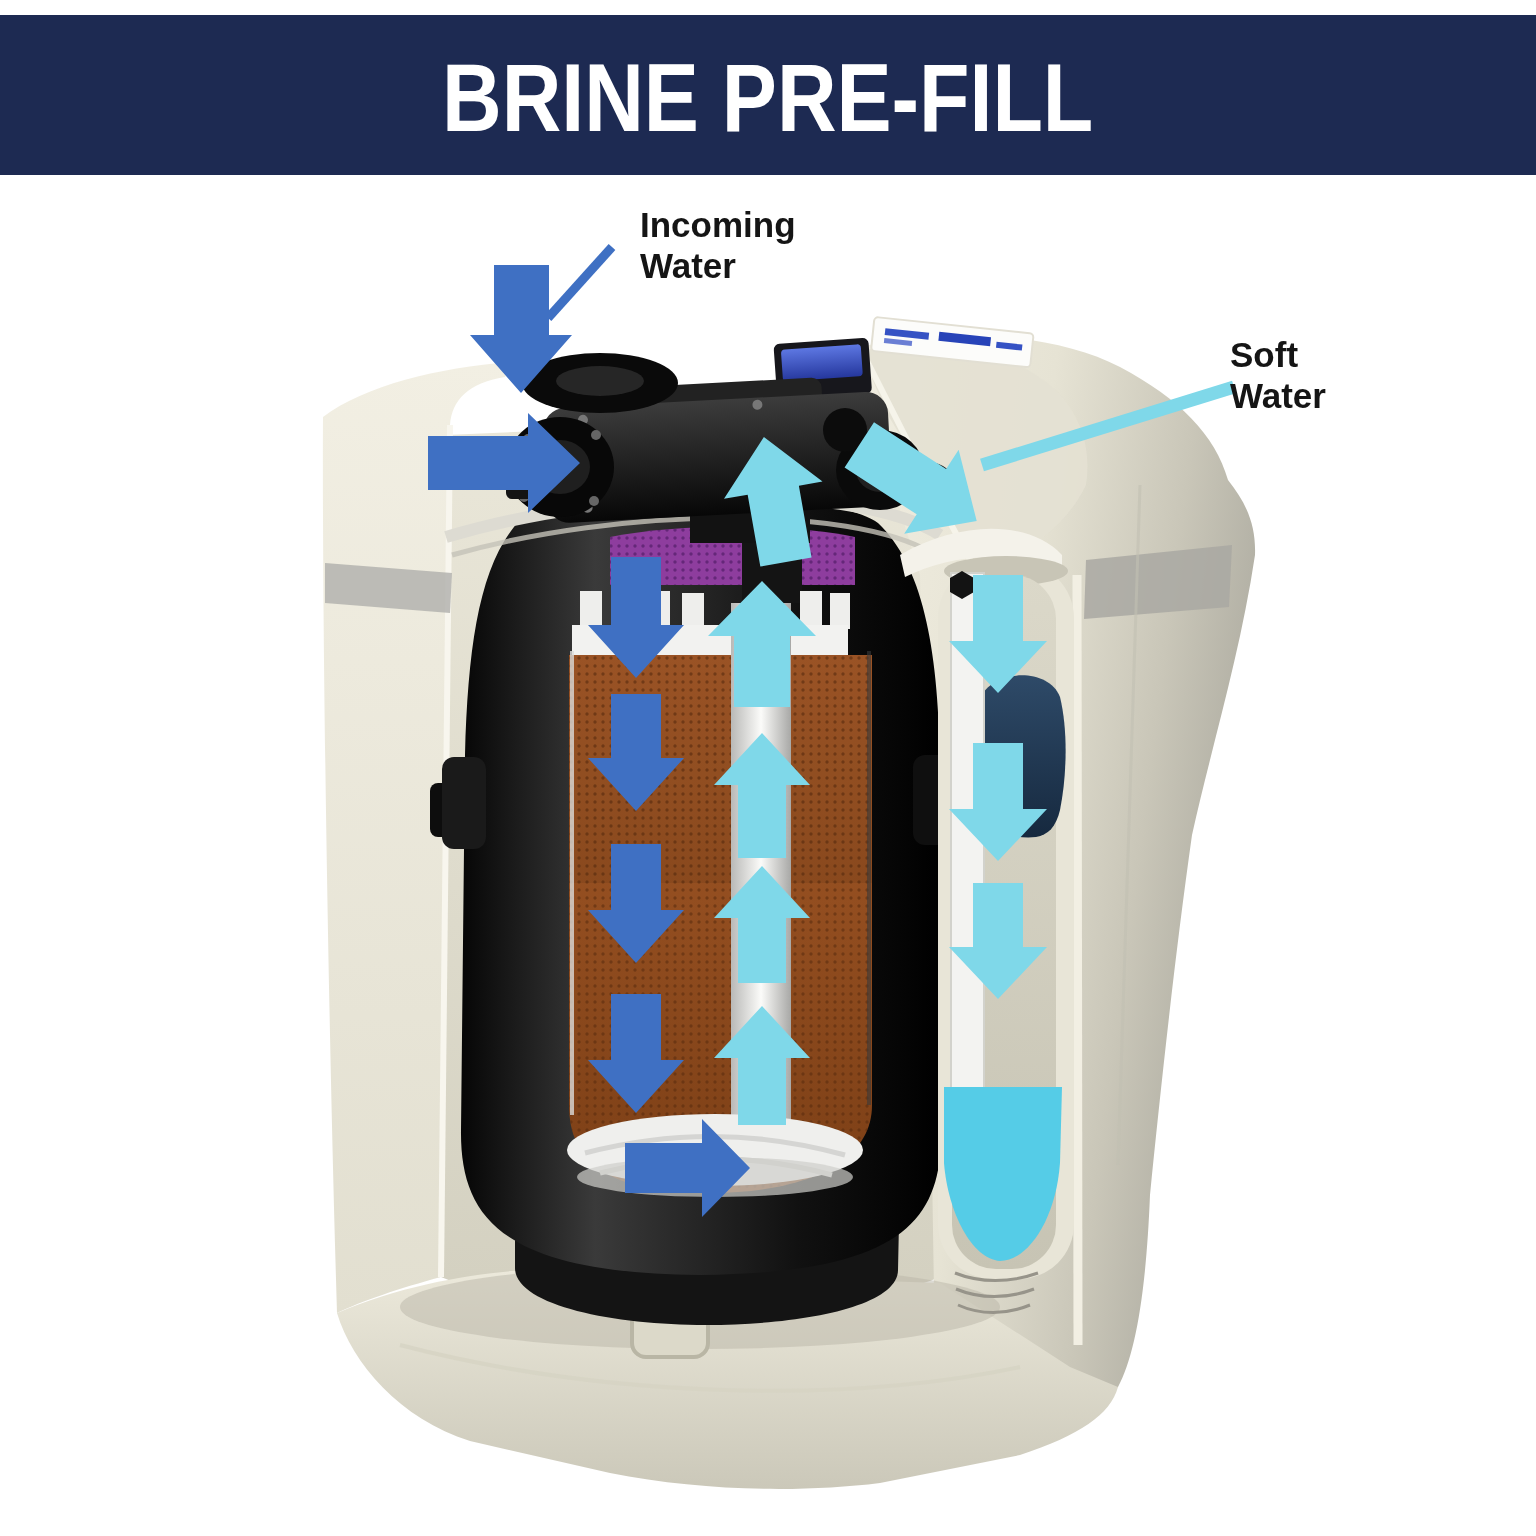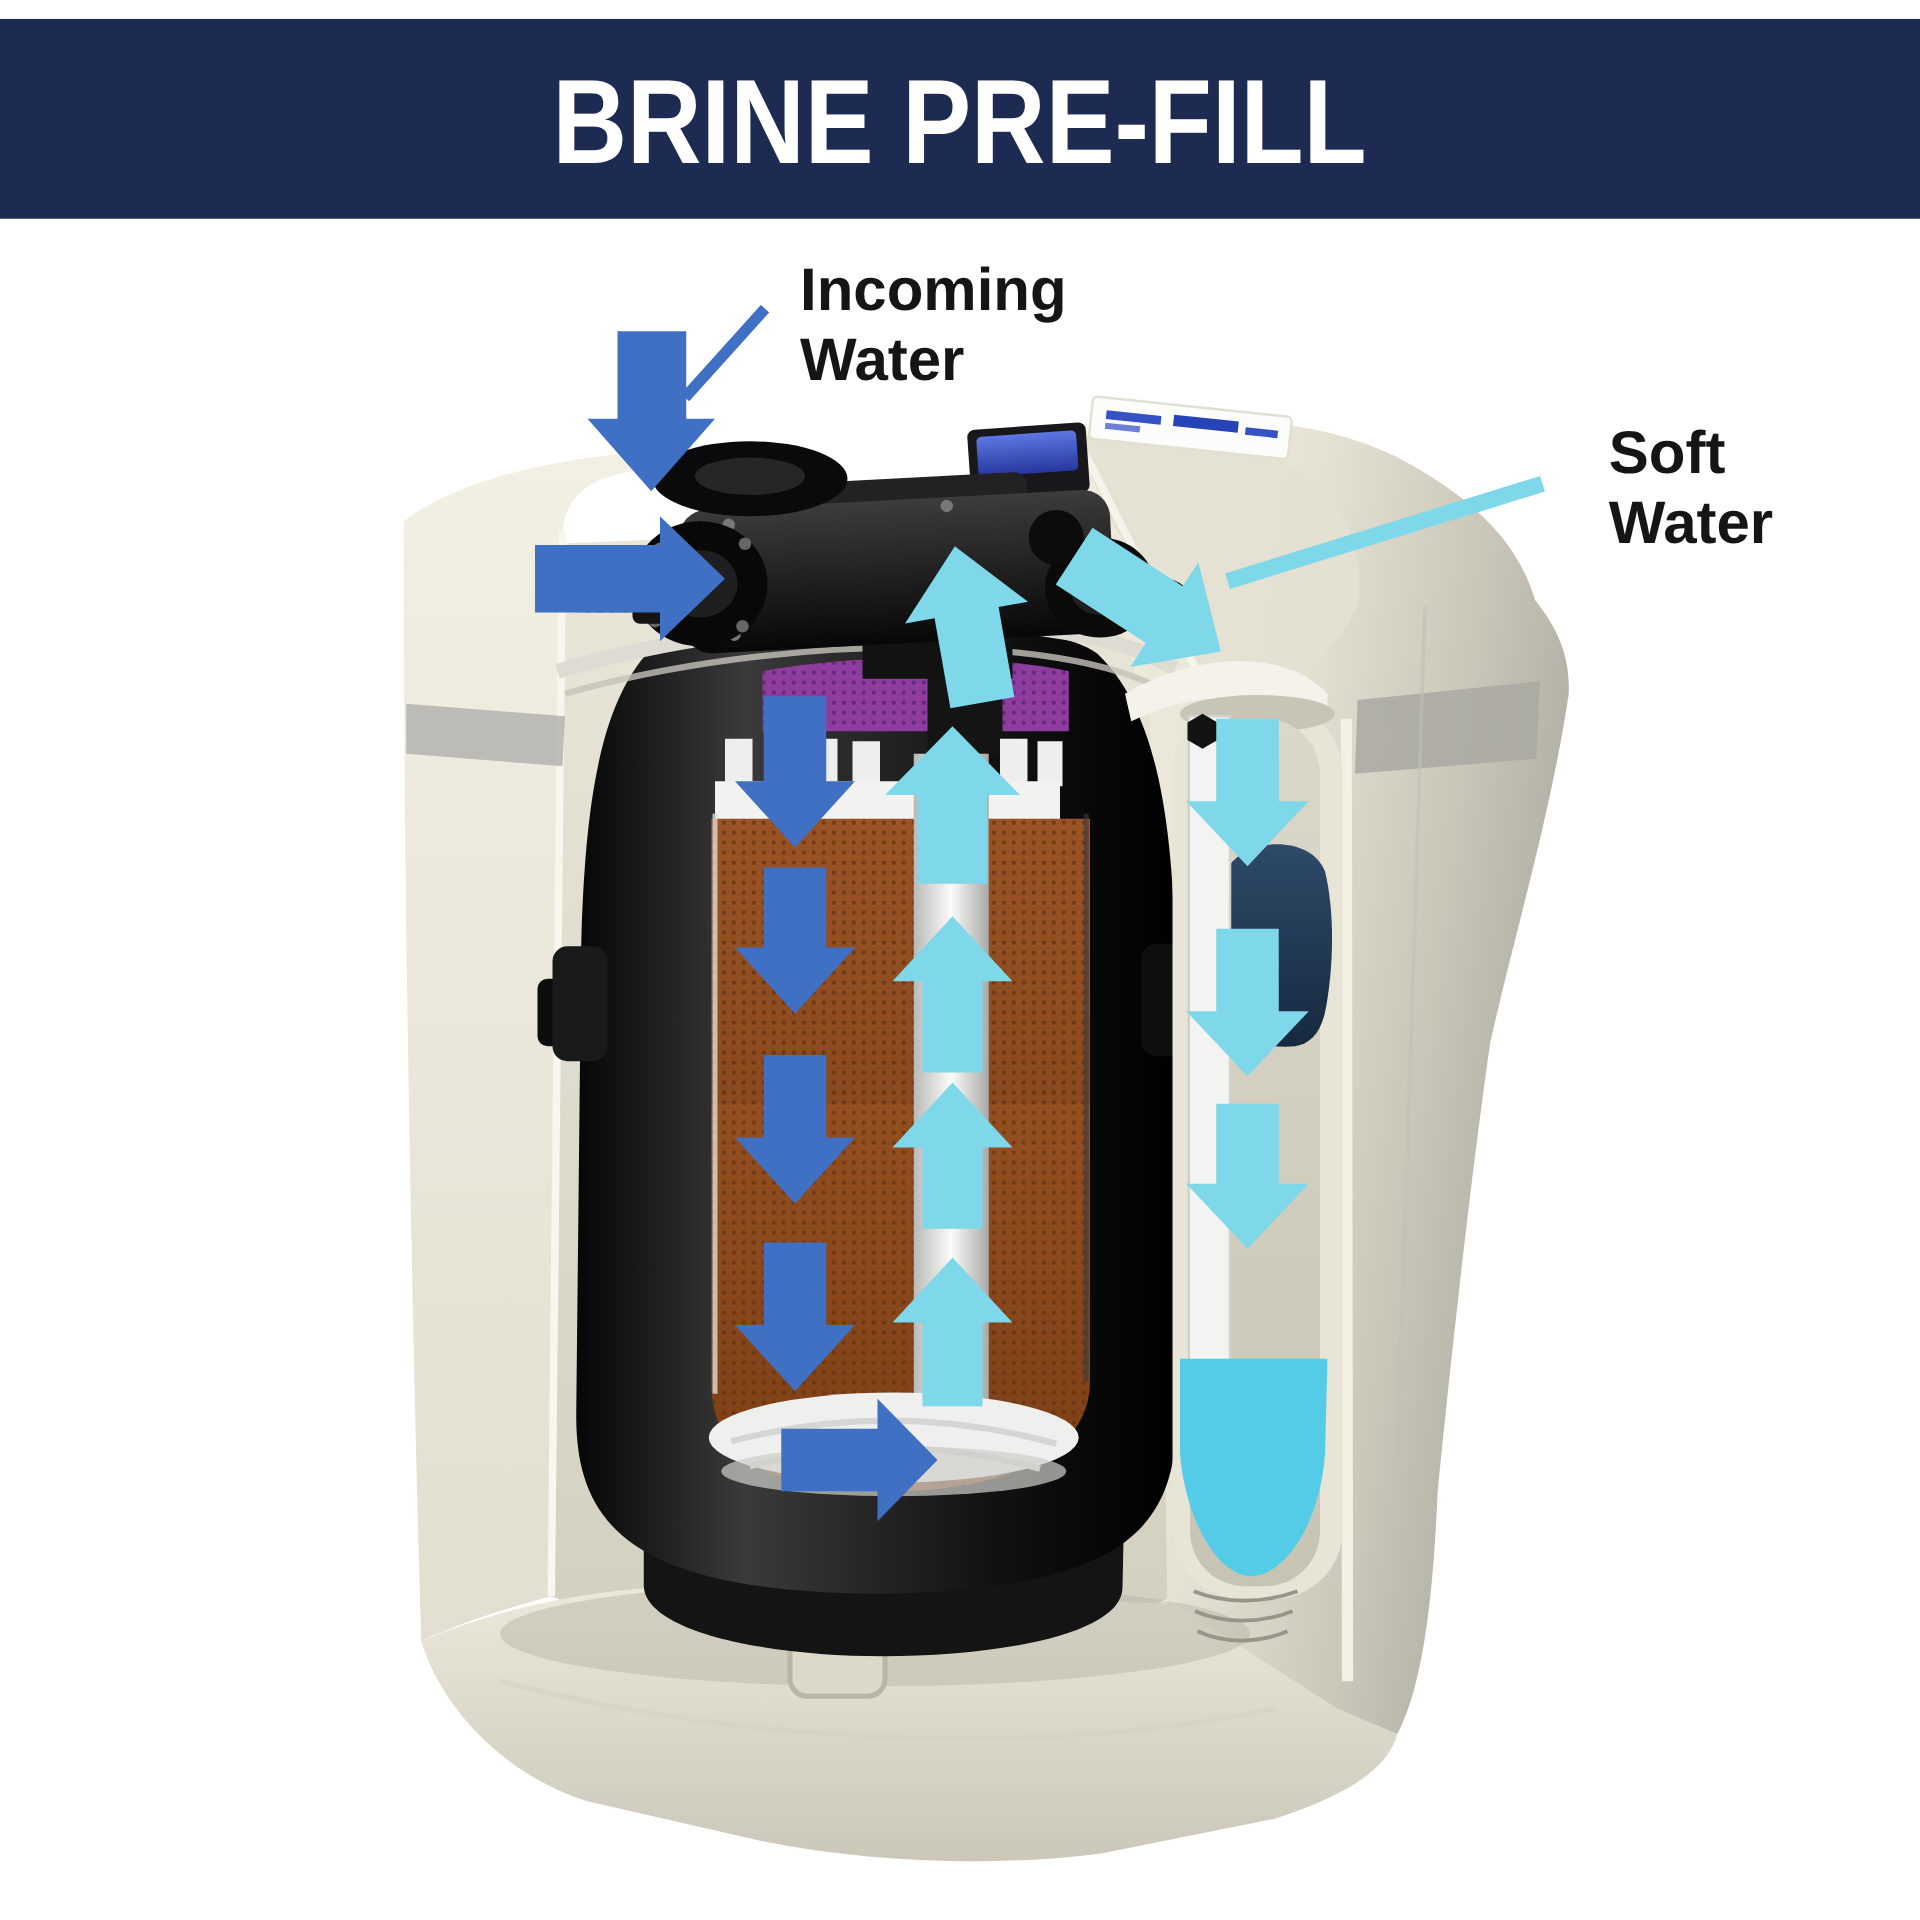--- a/index.html
+++ b/index.html
@@ -2,24 +2,24 @@
 <html><head>
 <meta charset="utf-8">
 <style>
   html,body{margin:0;padding:0;background:#ffffff;}
   #stage{position:relative;width:1536px;height:1536px;background:#ffffff;overflow:hidden;
          font-family:"Liberation Sans",sans-serif;margin-top:15px;}
   .header-band{position:absolute;left:0;top:0;width:1536px;height:160px;background:#1D2A52;
                display:flex;align-items:center;justify-content:center;}
   .header-title{color:#ffffff;font-weight:700;font-size:96px;letter-spacing:0px;
                 display:inline-block;transform:scaleX(.86);transform-origin:center;padding-top:6px;}
-  .ann{position:absolute;font-weight:700;font-size:48px;line-height:1.16;color:#151515;white-space:nowrap;}
+  .ann{position:absolute;font-weight:700;font-size:35px;line-height:1.16;color:#151515;white-space:nowrap;}
   .ann span{display:block;}
   .ann-incoming{left:640px;top:190px;}
-  .ann-soft{left:1287px;top:320px;}
+  .ann-soft{left:1230px;top:320px;}
   svg{position:absolute;left:0;top:0;}
 </style>
 </head>
 <body>
 
 <div id="stage">
 
   <div class="header-band">
     <div class="header-title">BRINE PRE-FILL</div>
   </div>

